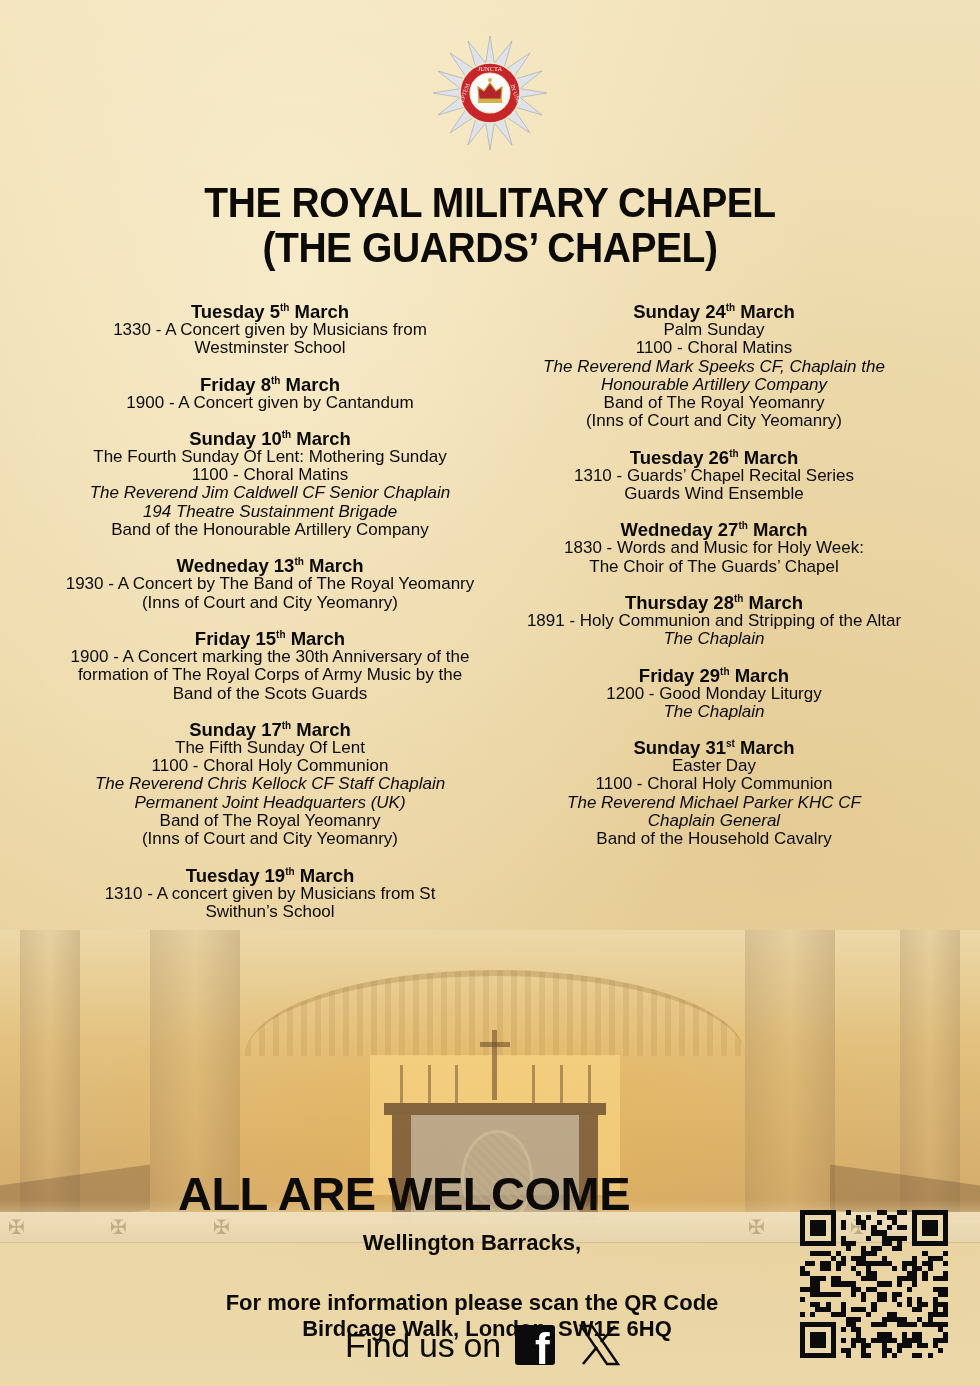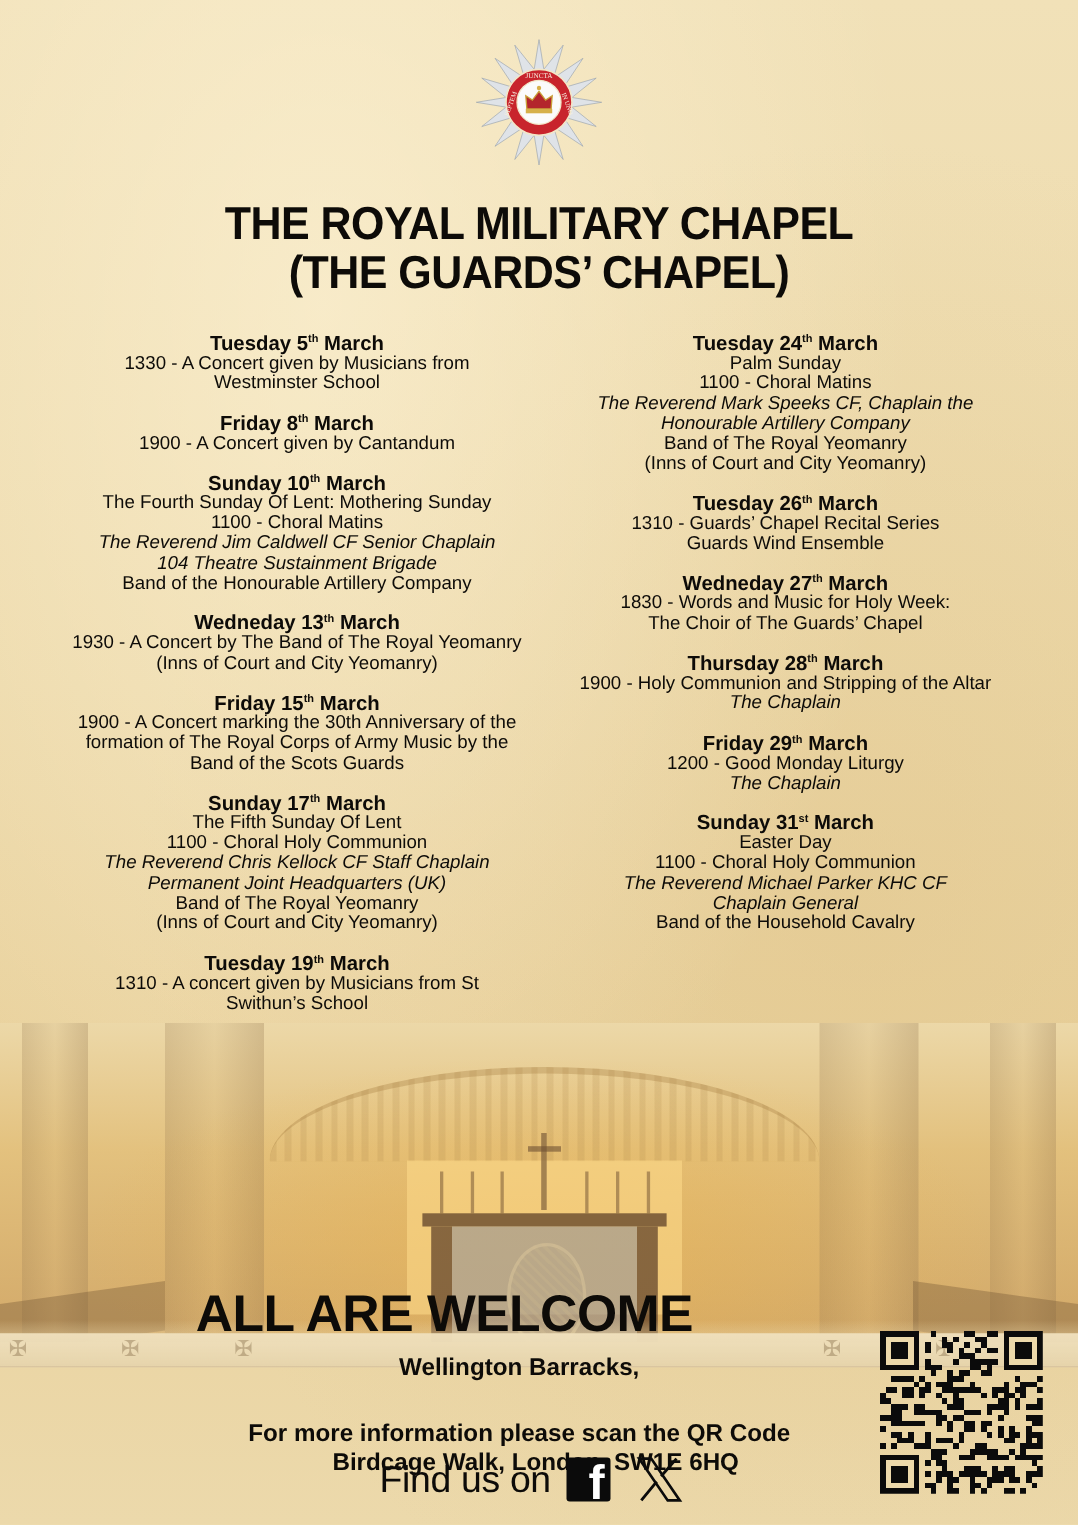--- a/index.html
+++ b/index.html
@@ -183,21 +183,21 @@
     </div>
     <div class="event">
       <div class="date"><span>Friday 8</span><sup>th</sup><span> March</span></div>
       <div class="line">1900 - A Concert given by Cantandum</div>
     </div>
     <div class="event">
       <div class="date"><span>Sunday 10</span><sup>th</sup><span> March</span></div>
       <div class="line">The Fourth Sunday Of Lent: Mothering Sunday</div>
       <div class="line">1100 - Choral Matins</div>
       <div class="line it">The Reverend Jim Caldwell CF Senior Chaplain</div>
-      <div class="line it">104 Theatre Sustainment Brigade</div>
+      <div class="line it">194 Theatre Sustainment Brigade</div>
       <div class="line">Band of the Honourable Artillery Company</div>
     </div>
     <div class="event">
       <div class="date"><span>Wedneday 13</span><sup>th</sup><span> March</span></div>
       <div class="line">1930 - A Concert by The Band of The Royal Yeomanry</div>
       <div class="line">(Inns of Court and City Yeomanry)</div>
     </div>
     <div class="event">
       <div class="date"><span>Friday 15</span><sup>th</sup><span> March</span></div>
       <div class="line">1900 - A Concert marking the 30th Anniversary of the</div>
@@ -215,41 +215,41 @@
     </div>
     <div class="event">
       <div class="date"><span>Tuesday 19</span><sup>th</sup><span> March</span></div>
       <div class="line">1310 - A concert given by Musicians from St</div>
       <div class="line">Swithun’s School</div>
     </div>
   </div>
 
 <div class="col right" id="col-right">
     <div class="event">
-      <div class="date"><span>Tuesday 24</span><sup>th</sup><span> March</span></div>
+      <div class="date"><span>Sunday 24</span><sup>th</sup><span> March</span></div>
       <div class="line">Palm Sunday</div>
       <div class="line">1100 - Choral Matins</div>
       <div class="line it">The Reverend Mark Speeks CF, Chaplain the</div>
       <div class="line it">Honourable Artillery Company</div>
       <div class="line">Band of The Royal Yeomanry</div>
       <div class="line">(Inns of Court and City Yeomanry)</div>
     </div>
     <div class="event">
       <div class="date"><span>Tuesday 26</span><sup>th</sup><span> March</span></div>
       <div class="line">1310 - Guards’ Chapel Recital Series</div>
       <div class="line">Guards Wind Ensemble</div>
     </div>
     <div class="event">
       <div class="date"><span>Wedneday 27</span><sup>th</sup><span> March</span></div>
       <div class="line">1830 - Words and Music for Holy Week:</div>
       <div class="line">The Choir of The Guards’ Chapel</div>
     </div>
     <div class="event">
       <div class="date"><span>Thursday 28</span><sup>th</sup><span> March</span></div>
-      <div class="line">1900 - Holy Communion and Stripping of the Altar</div>
+      <div class="line">1891 - Holy Communion and Stripping of the Altar</div>
       <div class="line it">The Chaplain</div>
     </div>
     <div class="event">
       <div class="date"><span>Friday 29</span><sup>th</sup><span> March</span></div>
       <div class="line">1200 - Good Monday Liturgy</div>
       <div class="line it">The Chaplain</div>
     </div>
     <div class="event">
       <div class="date"><span>Sunday 31</span><sup>st</sup><span> March</span></div>
       <div class="line">Easter Day</div>

